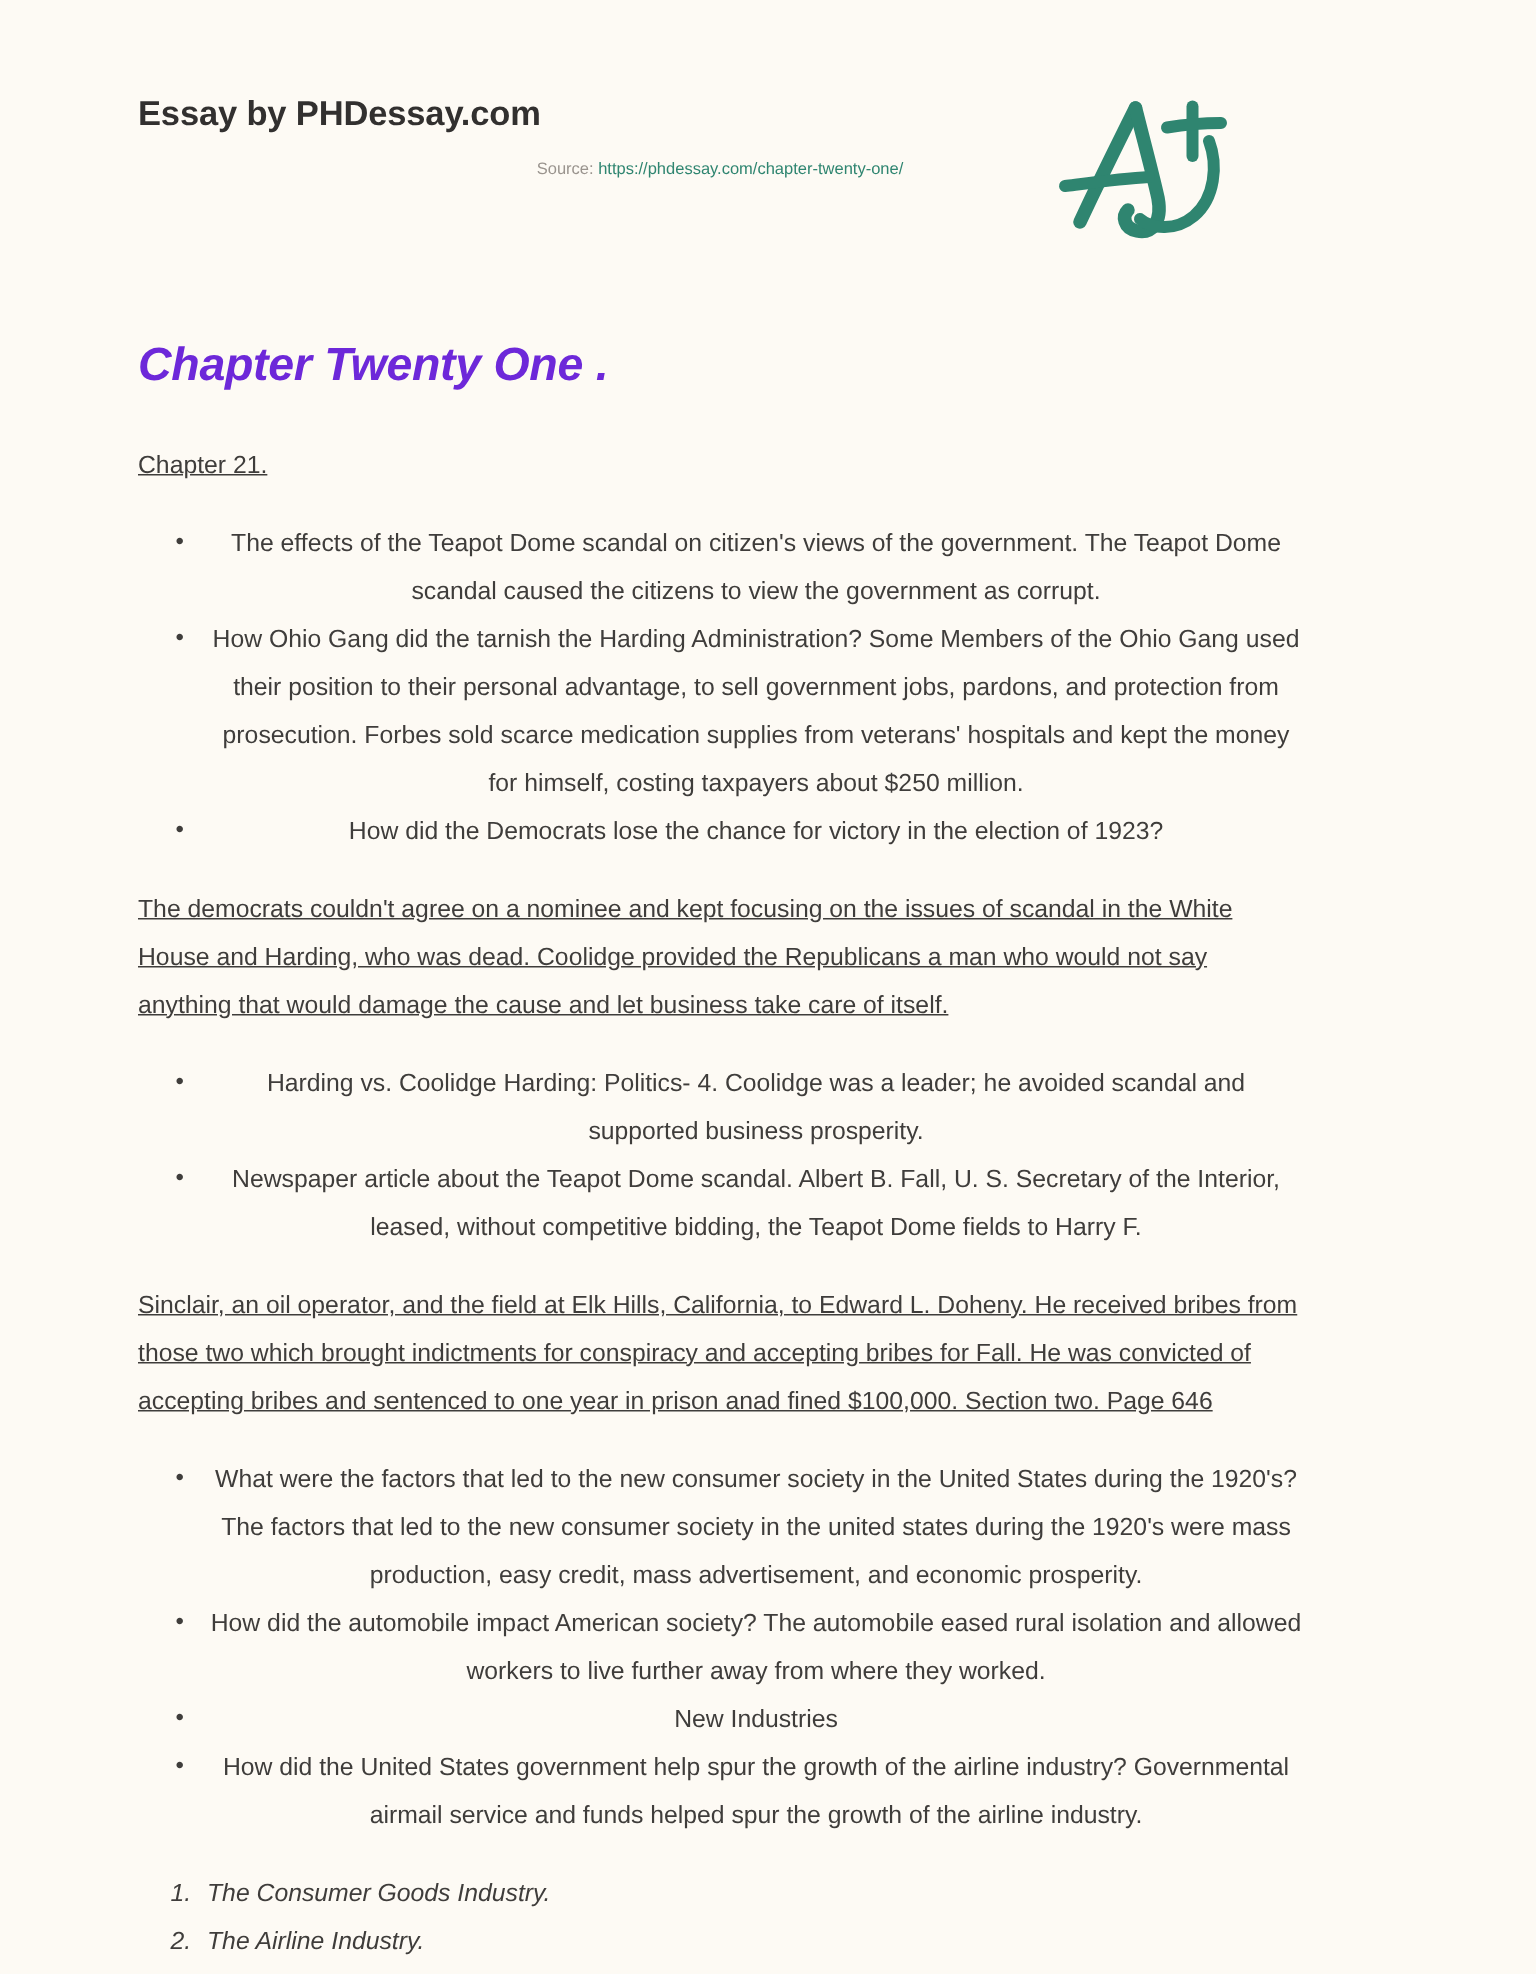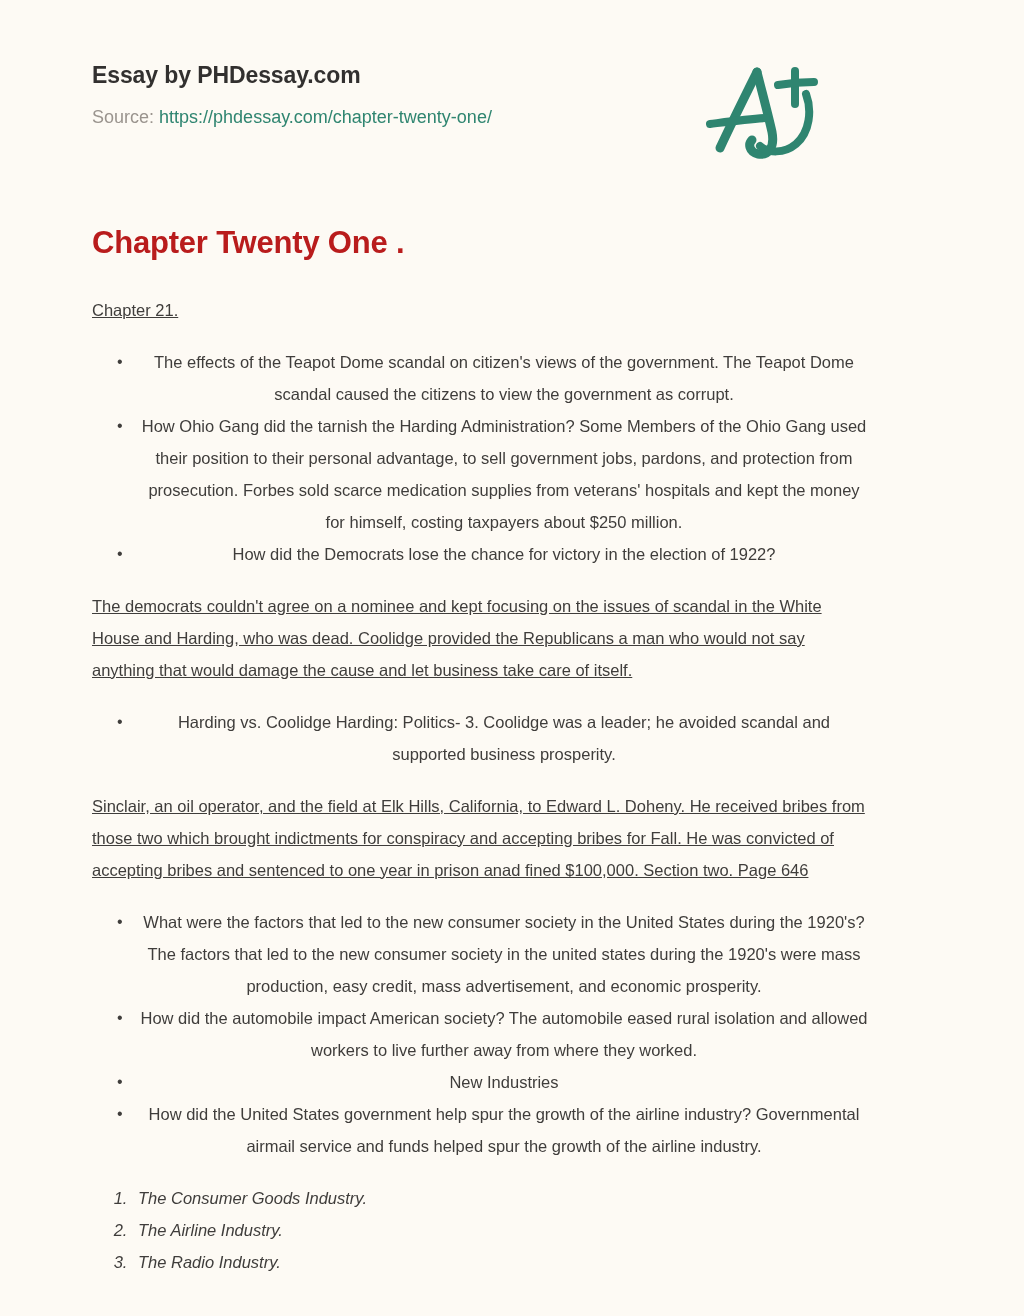--- a/index.html
+++ b/index.html
@@ -32,23 +32,24 @@
   }
   .brand-line {
     font-size: 23px;
     font-weight: bold;
     color: #32302f;
     letter-spacing: -0.1px;
     line-height: 1.2;
   }
   .source-line {
     margin-top: 17px;
-    font-size: 18px;
+    font-size: 11px;
     color: #9a948e;
     line-height: 1.2;
+    text-align: center;
   }
   .source-label { color: #9a948e; }
   .source-url {
     color: #2f8570;
     text-decoration: none;
   }
 
   .logo {
     position: absolute;
     right: 40px;
@@ -56,23 +57,24 @@
     width: 132px;
     height: 112px;
   }
 
   
   .doc-title {
     margin: 0;
     padding-top: 106px;
     font-size: 31px;
     font-weight: bold;
-    color: #b91c1c;
+    color: #6d28d9;
     letter-spacing: -0.2px;
     line-height: 1.25;
+    font-style: italic;
   }
 
   
   .content {
     padding-top: 31px;
     font-size: 16.5px;
     line-height: 32px;
     color: #3f3d3b;
     max-width: 845px;
   }
@@ -145,27 +147,28 @@
 
   <h1 class="doc-title">Chapter Twenty One .</h1>
 
   <div class="content">
 
     <p>Chapter 21.</p>
 
     <ul>
       <li>The effects of the Teapot Dome scandal on citizen's views of the government. The Teapot Dome scandal caused the citizens to view the government as corrupt.</li>
       <li>How Ohio Gang did the tarnish the Harding Administration? Some Members of the Ohio Gang used their position to their personal advantage, to sell government jobs, pardons, and protection from prosecution. Forbes sold scarce medication supplies from veterans' hospitals and kept the money for himself, costing taxpayers about $250 million.</li>
-      <li>How did the Democrats lose the chance for victory in the election of 1922?</li>
+      <li>How did the Democrats lose the chance for victory in the election of 1923?</li>
     </ul>
 
     <p>The democrats couldn't agree on a nominee and kept focusing on the issues of scandal in the White House and Harding, who was dead. Coolidge provided the Republicans a man who would not say anything that would damage the cause and let business take care of itself.</p>
 
     <ul>
-      <li>Harding vs. Coolidge Harding: Politics- 3. Coolidge was a leader; he avoided scandal and supported business prosperity.</li>
+      <li>Harding vs. Coolidge Harding: Politics- 4. Coolidge was a leader; he avoided scandal and supported business prosperity.</li>
+      <li>Newspaper article about the Teapot Dome scandal. Albert B. Fall, U. S. Secretary of the Interior, leased, without competitive bidding, the Teapot Dome fields to Harry F.</li>
     </ul>
 
     <p>Sinclair, an oil operator, and the field at Elk Hills, California, to Edward L. Doheny. He received bribes from those two which brought indictments for conspiracy and accepting bribes for Fall. He was convicted of accepting bribes and sentenced to one year in prison anad fined $100,000. Section two. Page 646</p>
 
     <ul>
       <li>What were the factors that led to the new consumer society in the United States during the 1920's? The factors that led to the new consumer society in the united states during the 1920's were mass production, easy credit, mass advertisement, and economic prosperity.</li>
       <li>How did the automobile impact American society? The automobile eased rural isolation and allowed workers to live further away from where they worked.</li>
       <li> New Industries</li>
       <li>How did the United States government help spur the growth of the airline industry? Governmental airmail service and funds helped spur the growth of the airline industry.</li>
     </ul>

